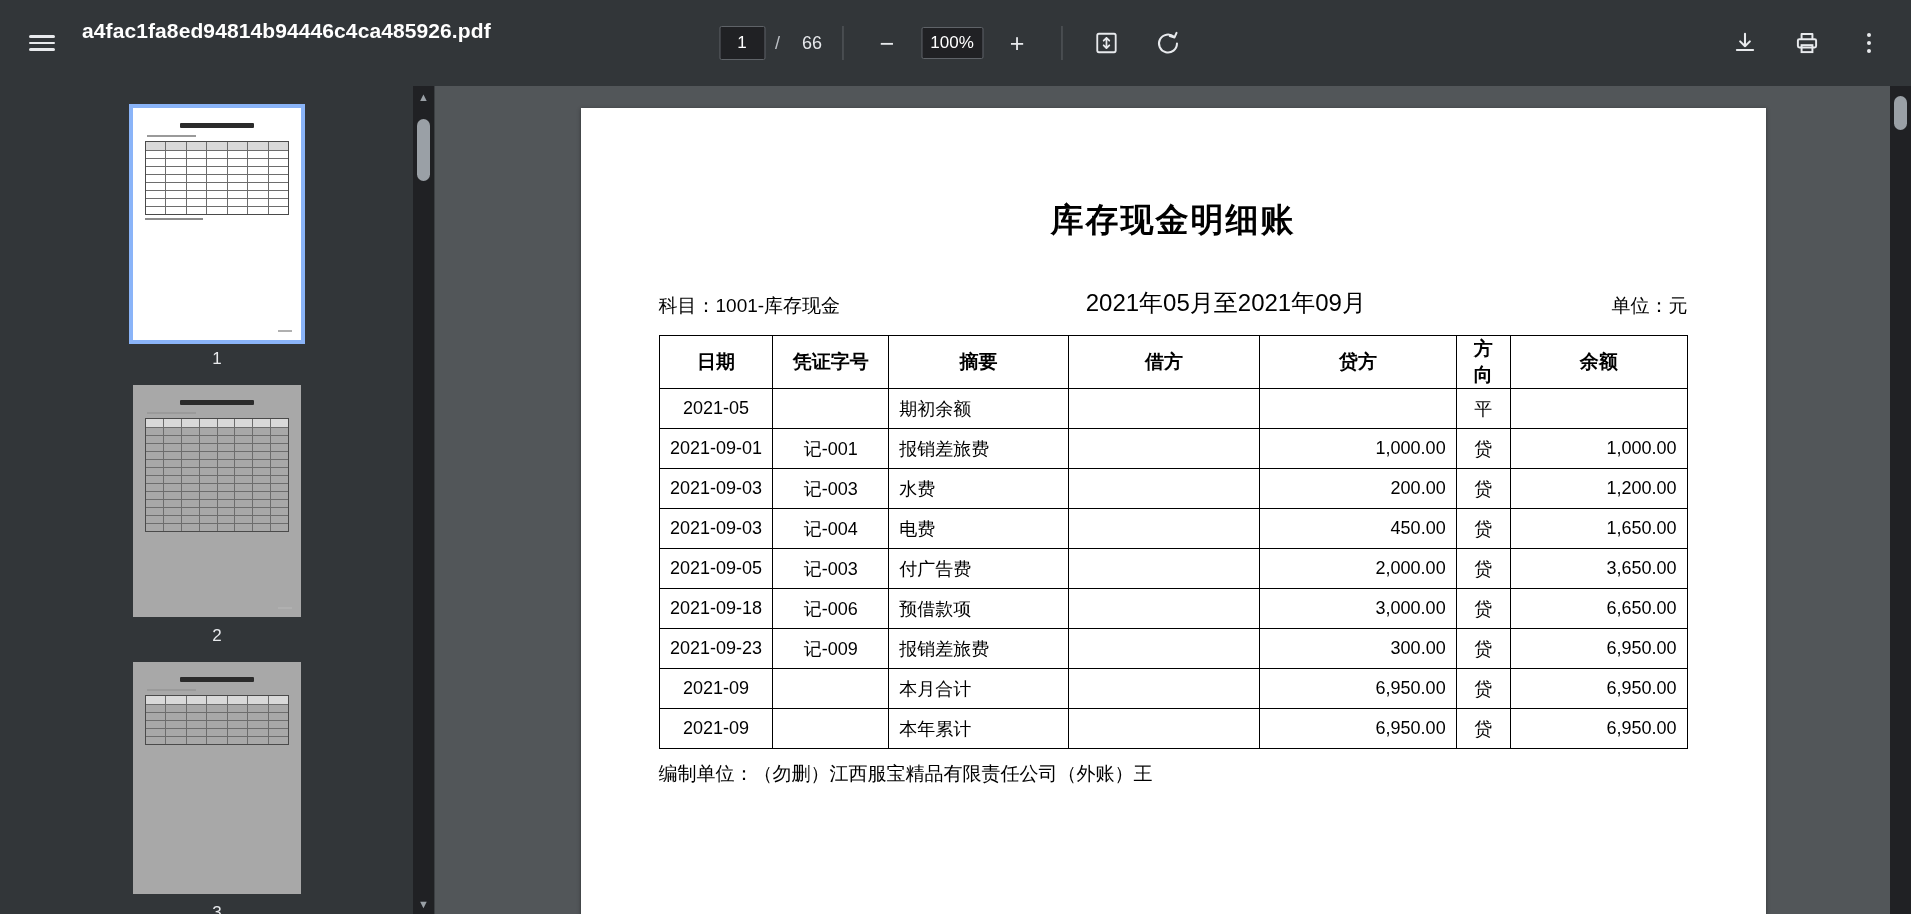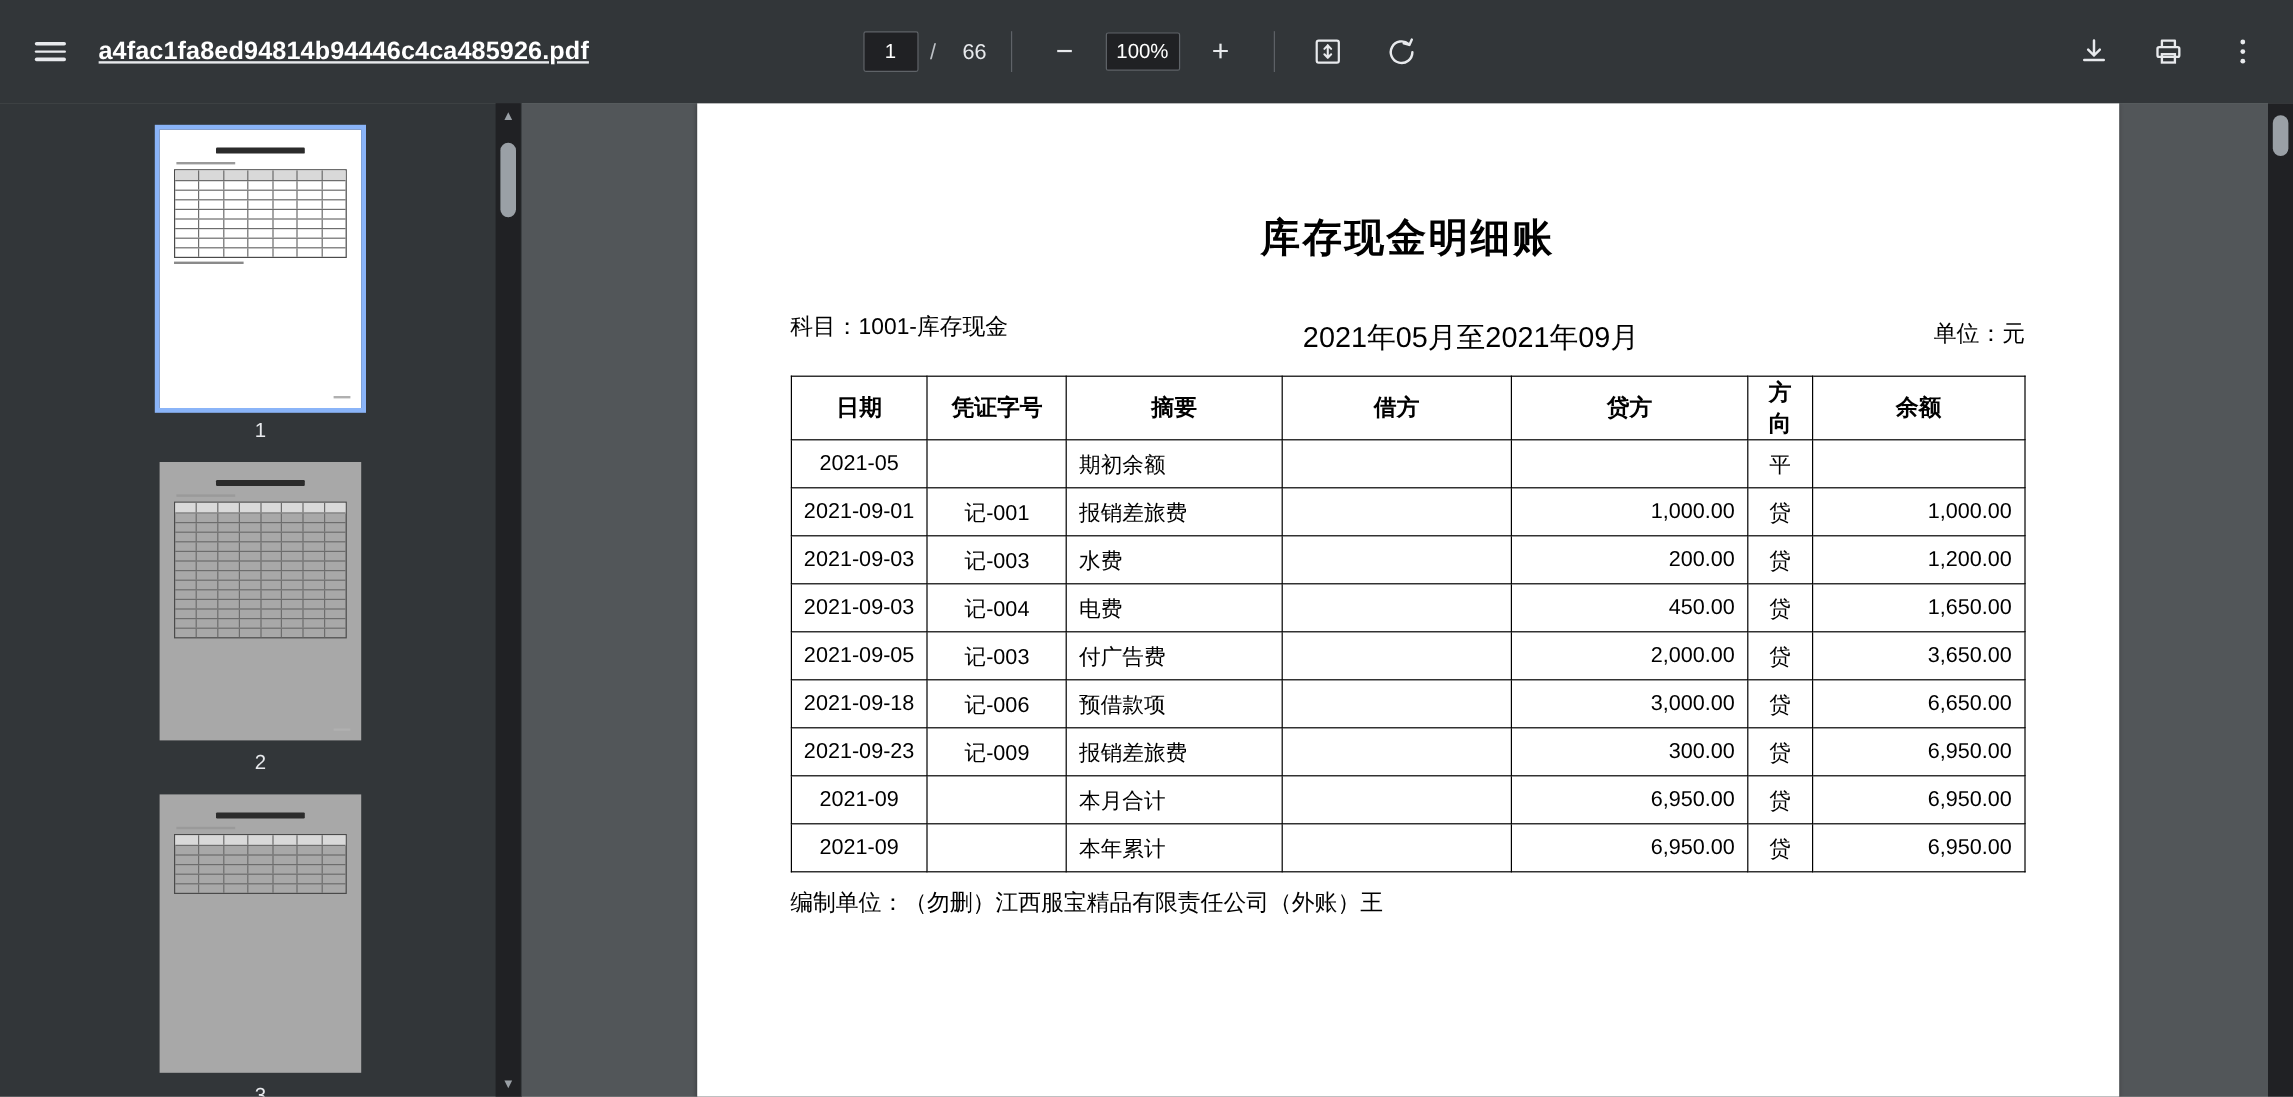--- a/index.html
+++ b/index.html
@@ -27,24 +27,23 @@
     background: #323639;
     display: flex;
     align-items: center;
     position: relative;
     color: #e8eaed;
     box-sizing: border-box;
     padding: 0 18px;
   }
   .tb-left {
     display: flex;
-    align-items: center;
+    align-items: flex-start;
     gap: 16px;
     min-width: 0;
-    text-decoration: underline;
   }
   .icon-btn {
     width: 48px;
     height: 48px;
     display: flex;
     align-items: center;
     justify-content: center;
     border-radius: 50%;
     cursor: pointer;
     flex: none;
@@ -283,20 +282,21 @@
   }
 
   
   .viewer {
     flex: 1;
     position: relative;
     overflow: hidden;
     background: #525659;
     display: flex;
     justify-content: center;
+    padding-top: 22px;
     box-sizing: border-box;
   }
   .page {
     width: 1185px;
     background: #ffffff;
     box-shadow: 0 1px 4px rgba(0,0,0,0.4);
     box-sizing: border-box;
     padding: 46px 78px 40px 78px;
     font-family: "Liberation Sans", sans-serif;
     color: #000;
@@ -304,20 +304,21 @@
   }
   .pg-title {
     text-align: center;
     font-size: 33px;
     font-weight: bold;
     letter-spacing: 2px;
     margin: 44px 0 0 0;
   }
   .pg-meta {
     display: flex;
+    align-items: flex-end;
     margin-top: 38px;
     font-size: 19px;
   }
   .pg-meta .subject { flex: 0 0 auto; }
   .pg-meta .period { flex: 1; text-align: center; padding-top: 6px; font-size: 24px;}
   .pg-meta .unit { flex: 0 0 auto; padding-top: 6px;}
 
   table.ledger {
     border-collapse: collapse;
     width: 100%;

